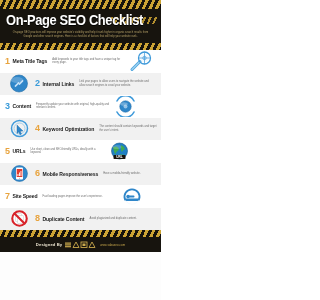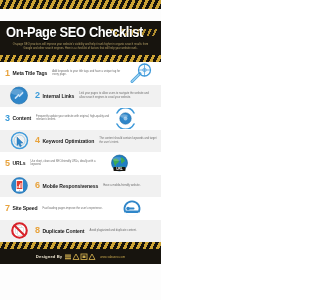--- a/index.html
+++ b/index.html
@@ -17,21 +17,20 @@
       #cda434 0px,#cda434 3px,
       #15120c 3px,#15120c 6px);
   }
   .hazard.thin{height:7px;}
 
   
   .header{
     background:#17140e;
     padding:3px 6px 5px 6px;
     position:relative;
-    margin-top:12px;
   }
   .title{
     color:#ffffff;
     font-size:14px;
     font-weight:bold;
     letter-spacing:-0.4px;
     line-height:15px;
     font-family:"Liberation Sans Narrow","Liberation Sans",sans-serif;
     transform:scaleX(0.92);
     transform-origin:left center;

